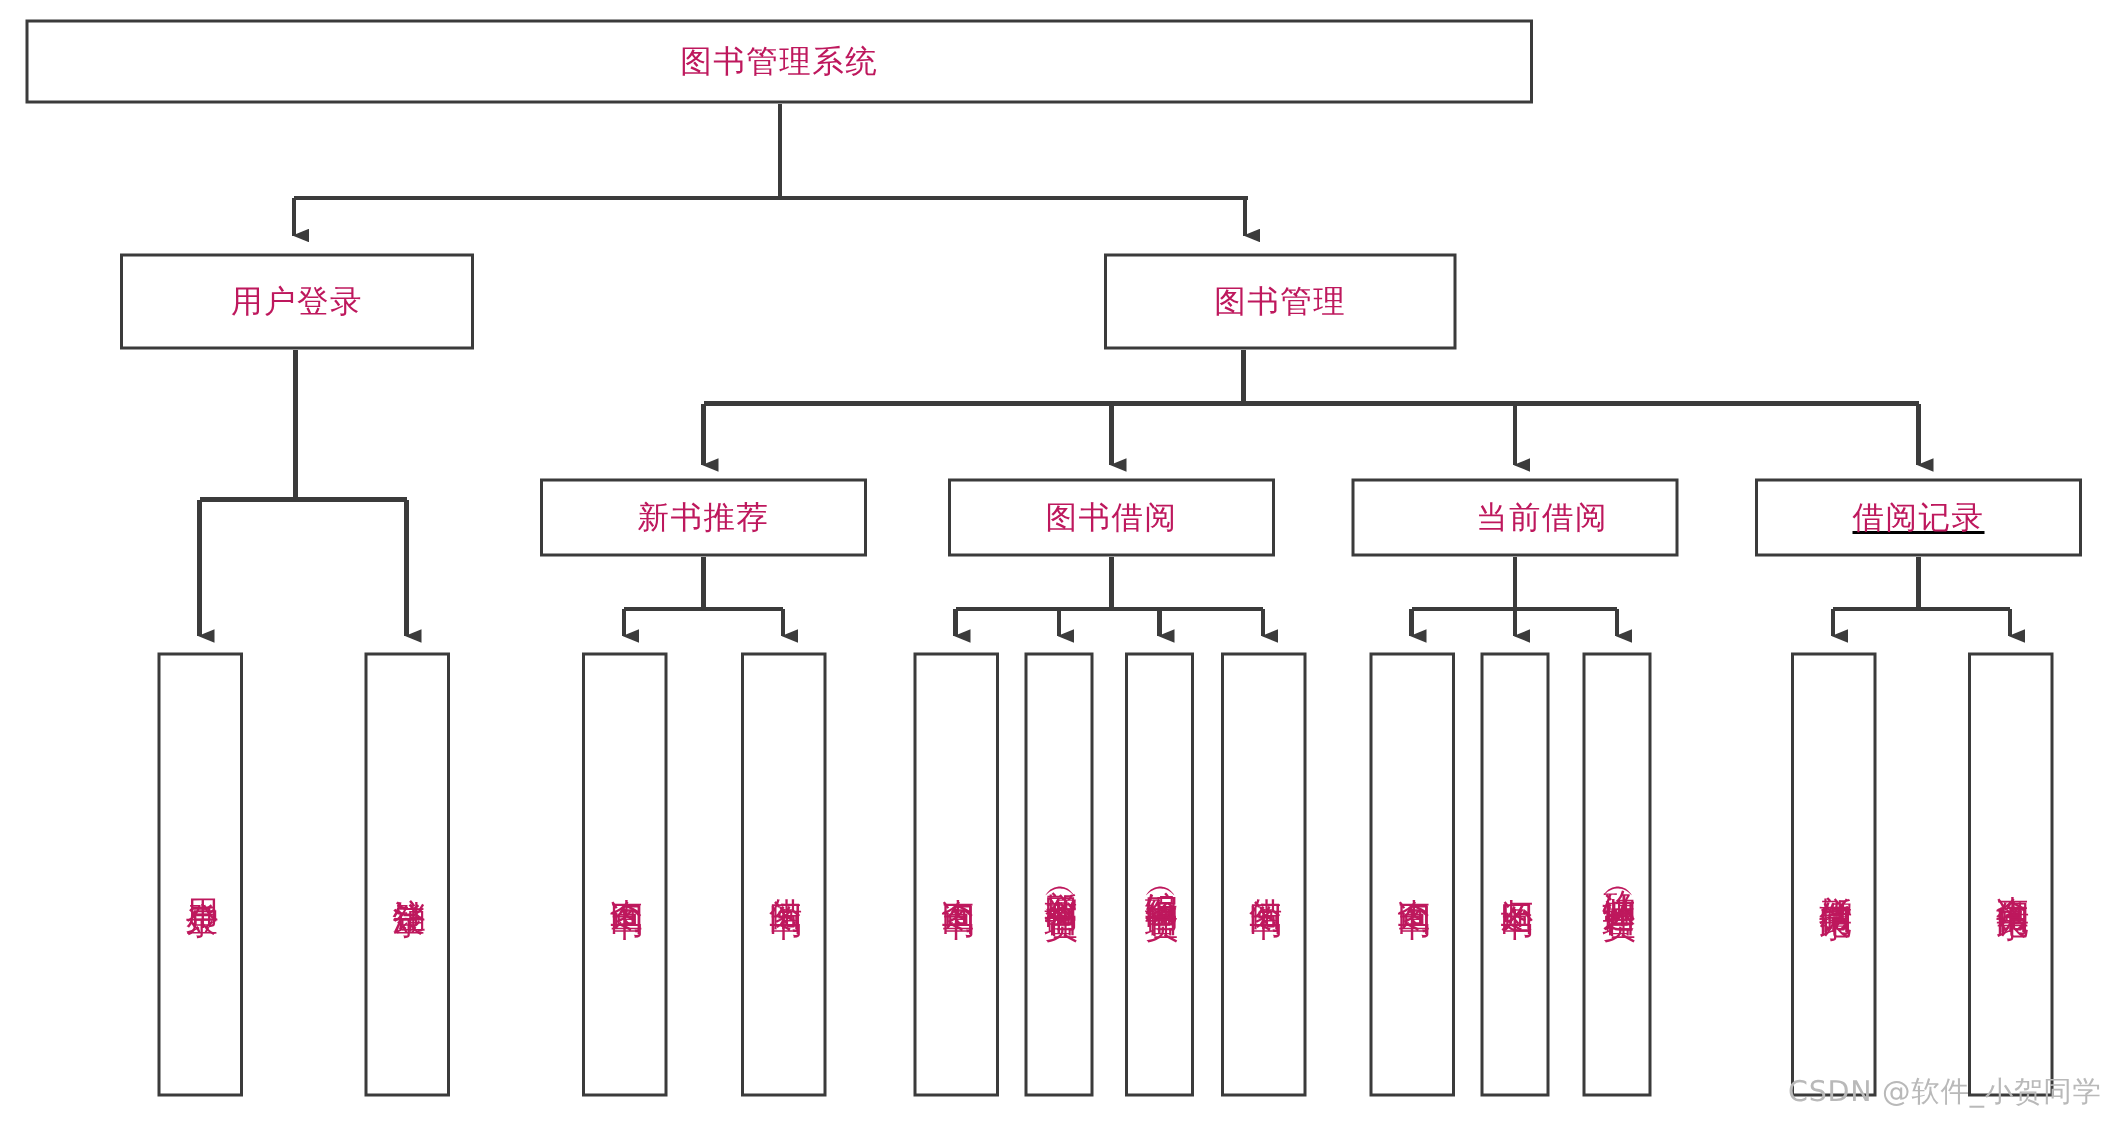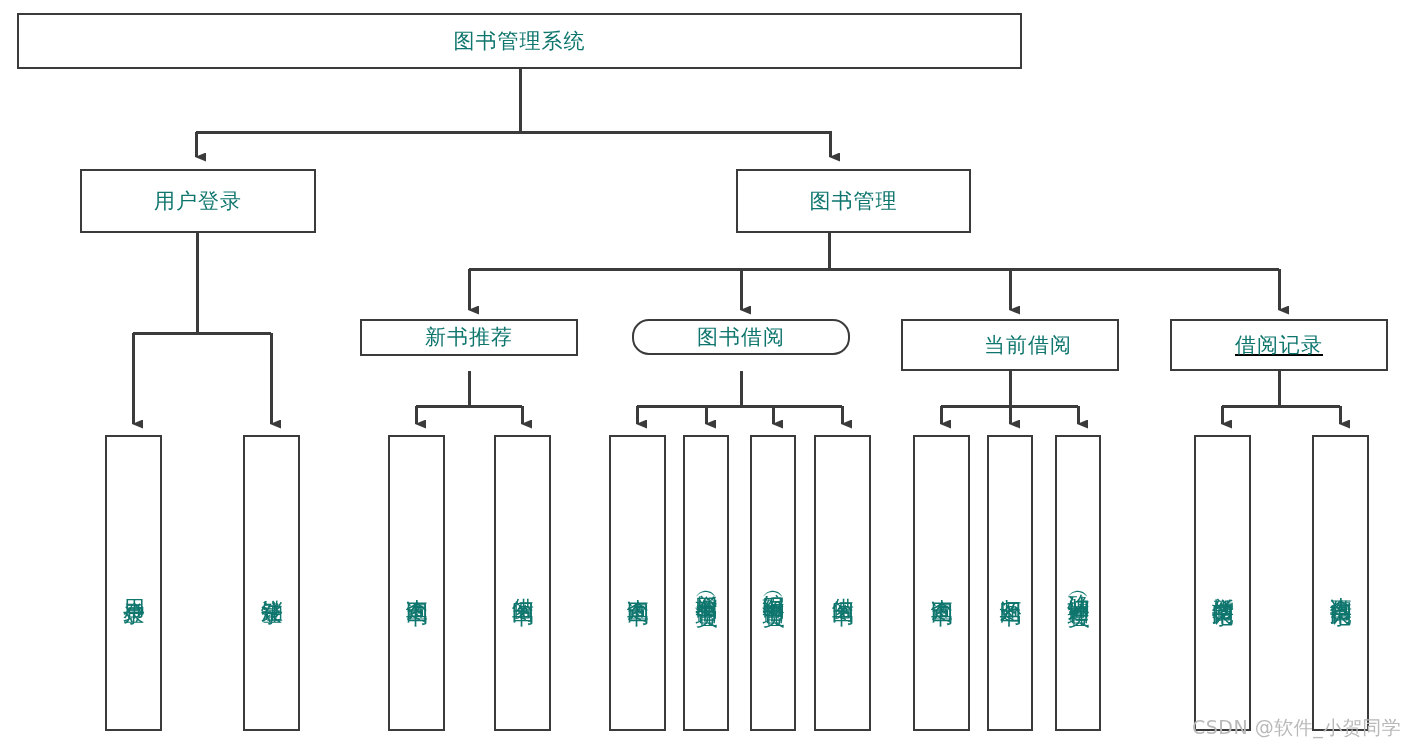--- a/index.html
+++ b/index.html
@@ -8,21 +8,21 @@
     width:1405px;height:747px;overflow:hidden;position:relative;
   }
   #diagram-root{position:relative;width:1405px;height:747px;background:#fff;}
   svg.layer{position:absolute;left:0;top:0;width:1405px;height:747px;}
   .node-box{
     position:absolute;box-sizing:border-box;
     border:2px solid #3b3b3b;background:#ffffff;
     display:flex;align-items:center;justify-content:center;
   }
   .node-label{
-    color:#0f766e;font-size:21px;line-height:1.06;letter-spacing:1px;
+    color:#be185d;font-size:21px;line-height:1.06;letter-spacing:1px;
     text-align:right;white-space:pre-wrap;
   }
   .node-box.leaf .node-label{
     writing-mode:vertical-rl;text-orientation:upright;
     font-size:22px;line-height:1.22;letter-spacing:2px;
   }
   .node-box.leaf{align-items:center;justify-content:center;padding-top:4px;}
   .watermark{
     position:absolute;color:#b9b9b9;font-size:19px;letter-spacing:.5px;
     white-space:nowrap;user-select:none;text-align:right;
@@ -87,24 +87,24 @@
     <span class="node-label">图书管理系统</span>
   </div>
 
   <div class="node-box" style="left:80px;top:169px;width:236px;height:64px;">
     <span class="node-label">用户登录</span>
   </div>
   <div class="node-box" style="left:712px;top:169px;width:235px;height:64px;margin-left:24px;">
     <span class="node-label">图书管理</span>
   </div>
 
-  <div class="node-box" style="left:360px;top:319px;width:218px;height:37px;">
+  <div class="node-box" style="left:360px;top:319px;width:218px;height:52px;">
     <span class="node-label">新书推荐</span>
   </div>
-  <div class="node-box" style="left:632px;top:319px;width:218px;height:36px;border-radius:17px;">
+  <div class="node-box" style="left:632px;top:319px;width:218px;height:52px;">
     <span class="node-label">图书借阅</span>
   </div>
   <div class="node-box" style="left:901px;top:319px;width:218px;height:52px;padding-left:36px;">
     <span class="node-label">当前借阅</span>
   </div>
   <div class="node-box" style="left:1170px;top:319px;width:218px;height:52px;text-decoration:underline;">
     <span class="node-label">借阅记录</span>
   </div>
 
   <div class="node-box leaf" style="left:105px;top:435px;width:57px;height:296px;">

